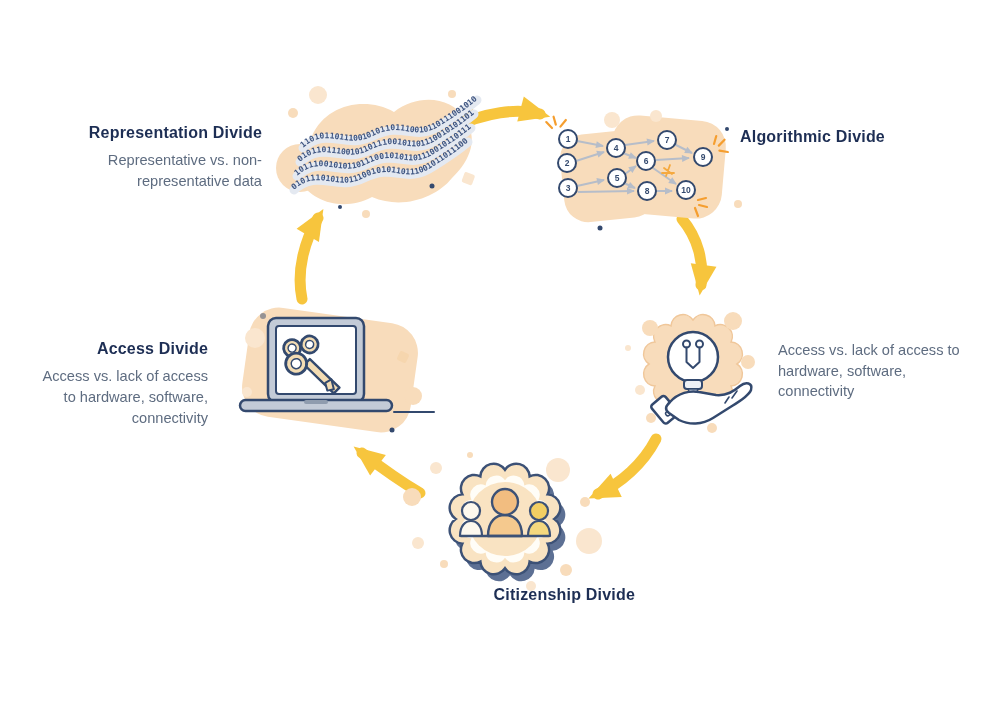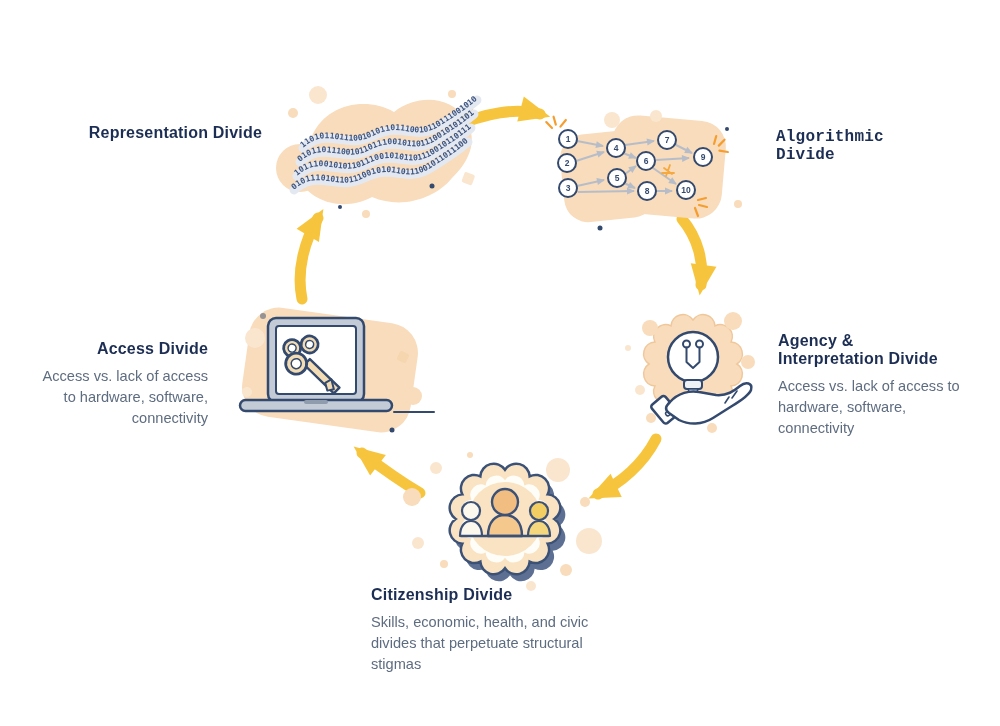--- a/index.html
+++ b/index.html
@@ -11,24 +11,24 @@
   .label { position:absolute; }
   .title {
     font-weight:bold; color:#1d2e54; font-size:16px; line-height:1.14;
     letter-spacing:.2px;
   }
   .desc {
     margin-top:8px; color:#5e6c80; font-size:14.6px; line-height:1.42;
   }
   .align-right { text-align:right; }
   .align-left  { text-align:left; }
-  .align-center{ text-align:left; }
+  .align-center{ text-align:right; }
 
   #rep-label    { left:88px;  top:124px; width:174px; }
-  #alg-label    { left:776px; top:128px; width:190px;font-family:Liberation Mono, monospace; }
+  #alg-label    { left:740px; top:128px; width:190px; }
   #alg-label .title { max-width:150px; }
   #agency-label { left:778px; top:332px; width:186px; }
   #agency-label .title { max-width:162px; }
   #access-label { left:34px;  top:340px; width:174px; }
   #cit-label    { left:371px; top:586px; width:264px; }
 
   svg#diagram { position:absolute; left:0; top:0; }
 
   .binary-text {
     font-family:"DejaVu Sans Mono", monospace;
@@ -260,34 +260,33 @@
           <circle cx="-16" cy="-6" r="4" fill="#fff" stroke="#33496e" stroke-width="1.5"></circle>
           <circle cx="0" cy="-14" r="4" fill="#fff" stroke="#33496e" stroke-width="1.5"></circle>
           <circle cx="-8" cy="8" r="5" fill="#fff" stroke="#33496e" stroke-width="1.5"></circle>
         </g>
       </g>
     </g>
   </svg>
 
   <div id="rep-label" class="label align-right">
     <div class="title">Representation Divide</div>
+    <div class="desc">Representative vs. non-representative data</div>
   </div>
 
   <div id="alg-label" class="label align-left">
     <div class="title">Algorithmic Divide</div>
   </div>
 
   <div id="agency-label" class="label align-left">
-    <div class="title">Agency &amp; Interpretation Divide</div>
     <div class="desc">Access vs. lack of access to hardware, software, connectivity</div>
   </div>
 
   <div id="access-label" class="label align-right">
     <div class="title">Access Divide</div>
     <div class="desc">Access vs. lack of access to hardware, software, connectivity</div>
   </div>
 
   <div id="cit-label" class="label align-center">
     <div class="title">Citizenship Divide</div>
-    <div class="desc">Skills, economic, health, and civic divides that perpetuate structural stigmas</div>
   </div>
 
 </div>
 
 </body></html>

